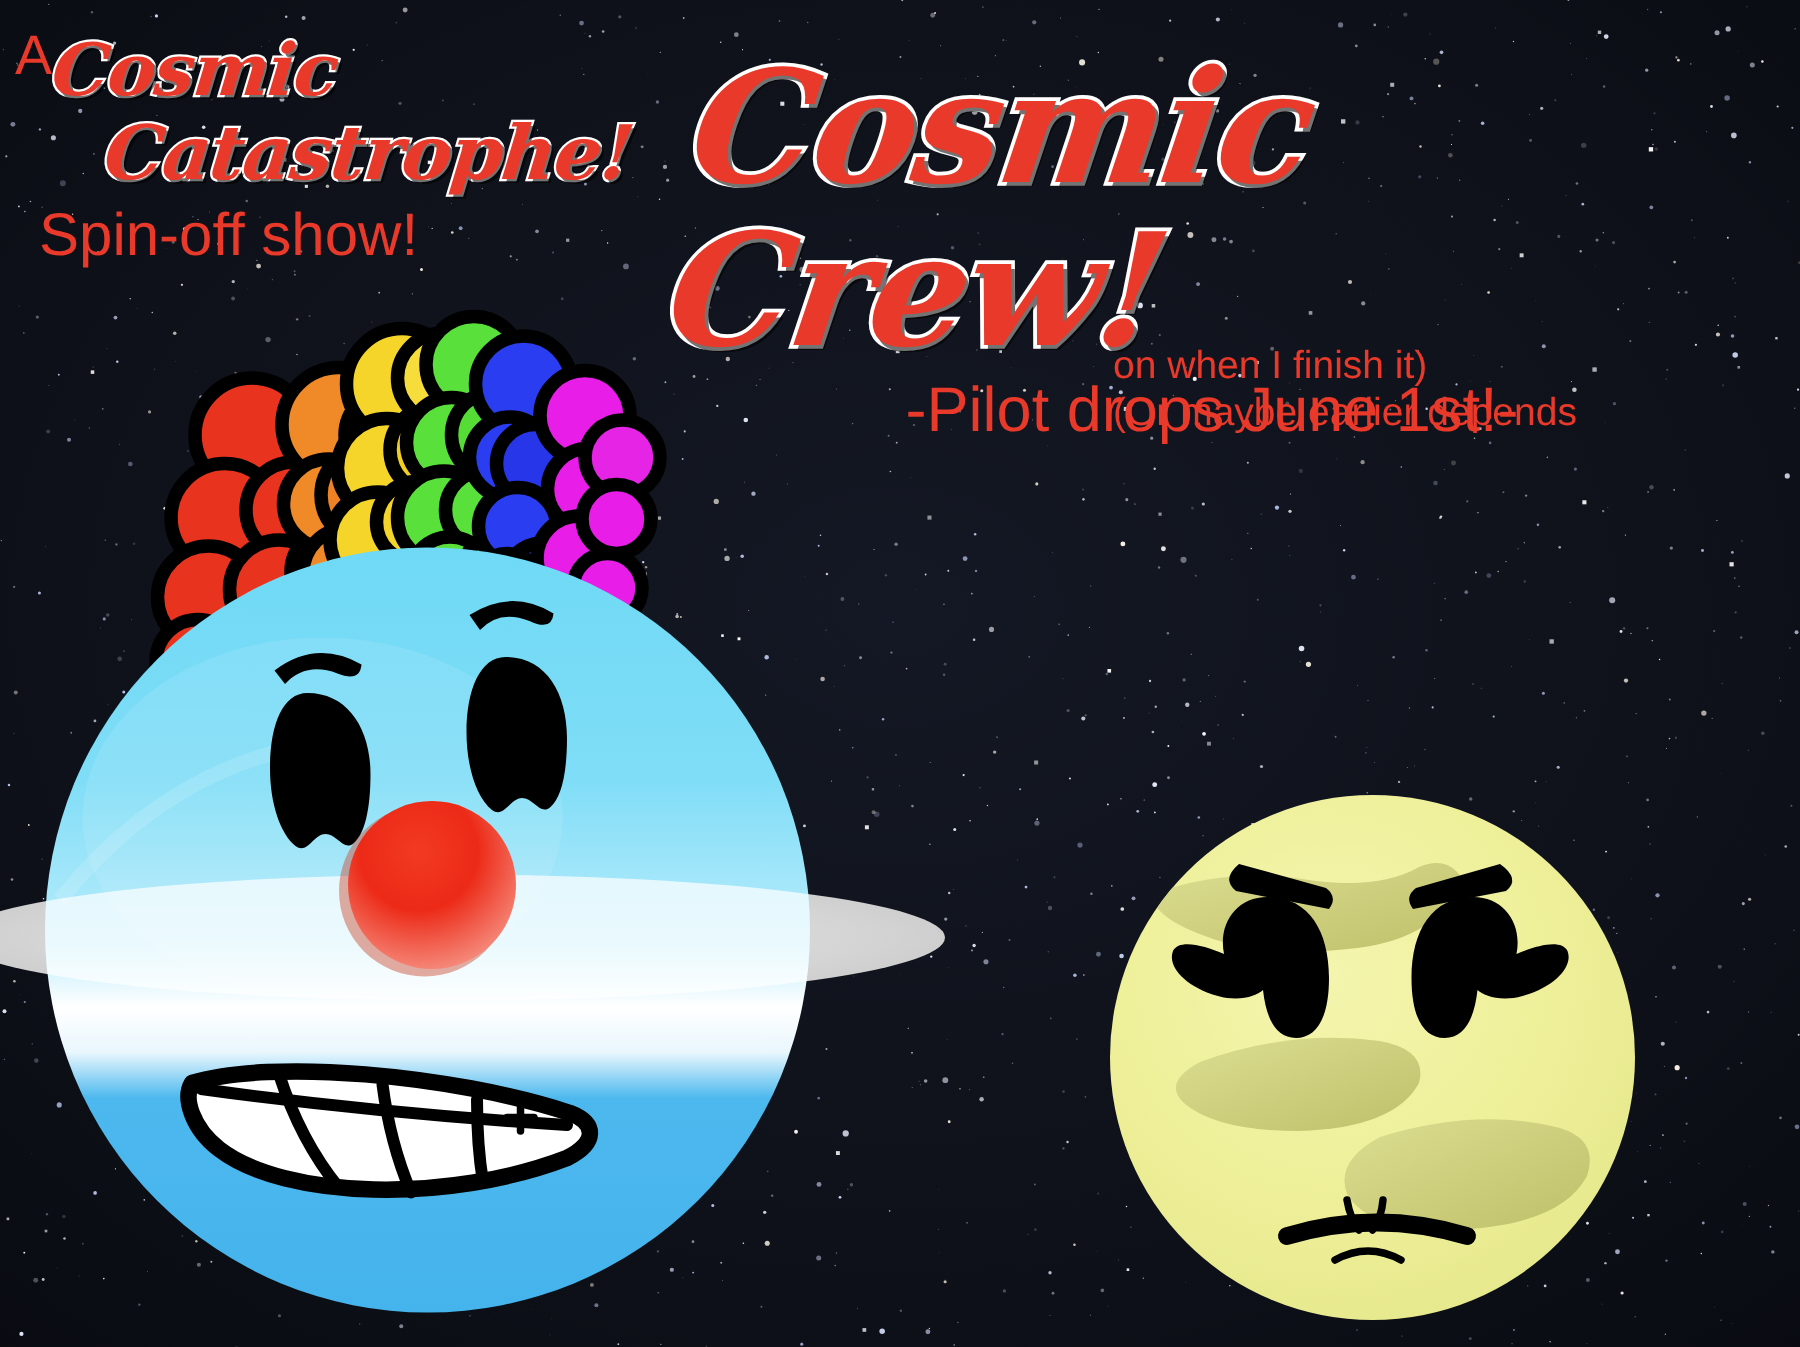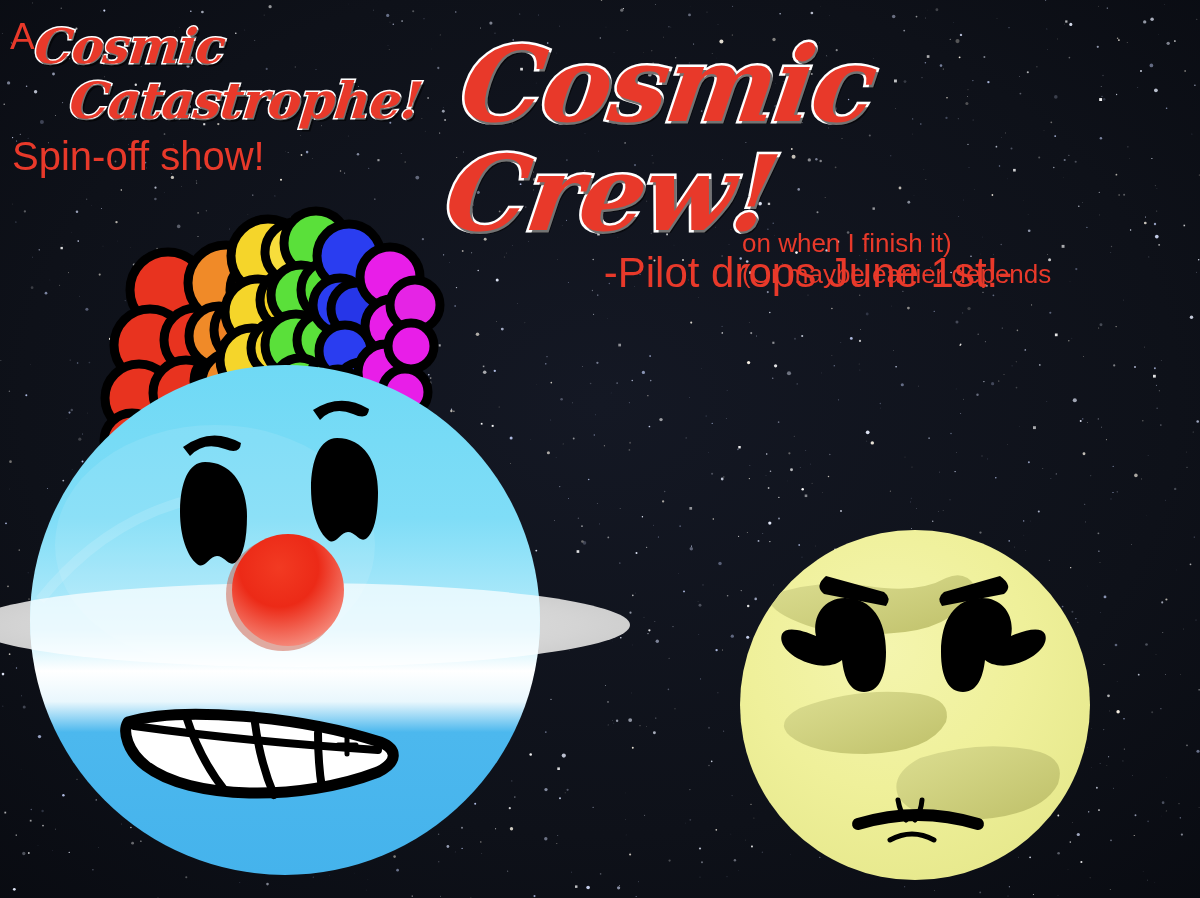--- a/index.html
+++ b/index.html
@@ -79,21 +79,21 @@
     margin-left: 60px;
     margin-top: 6px;
     transform: skewX(-6deg);
     line-height: 1;
   }
   #sub-spinoff {
     display: block;
     color: #e8392a;
     font-size: 40px;
     margin-top: 10px;
-    margin-left: 2px;
+    margin-left: 16px;
     line-height: 1;
   }
 
   #main-title-block {
     position: absolute;
     left: 455px;
     top: 30px;
     width: 730px;
   }
   #main-title {

